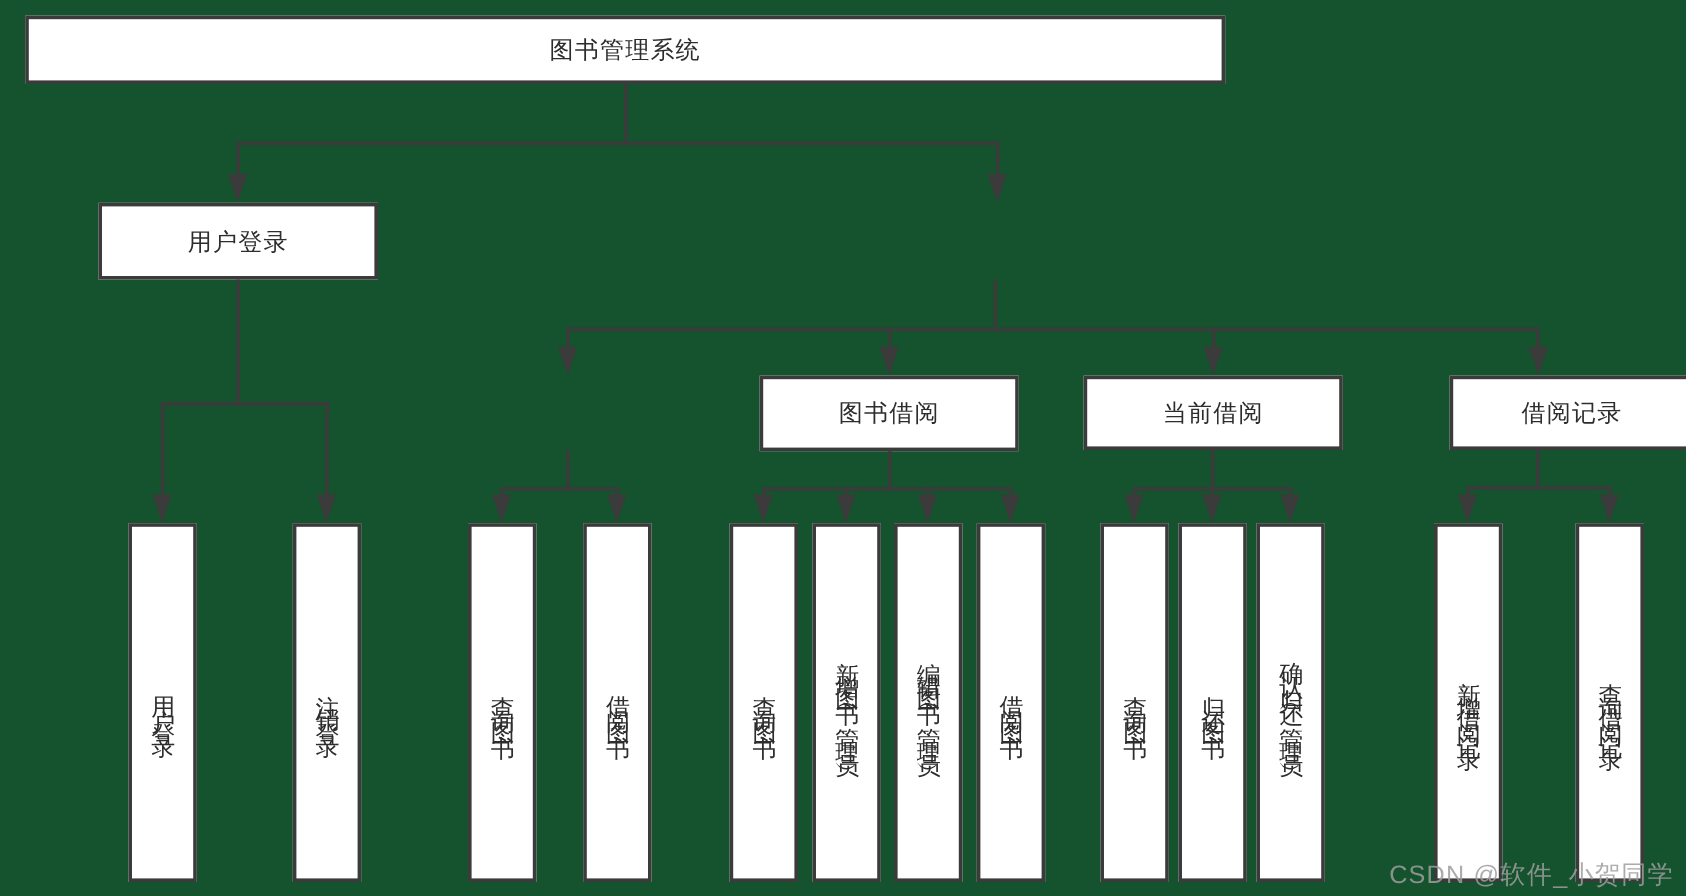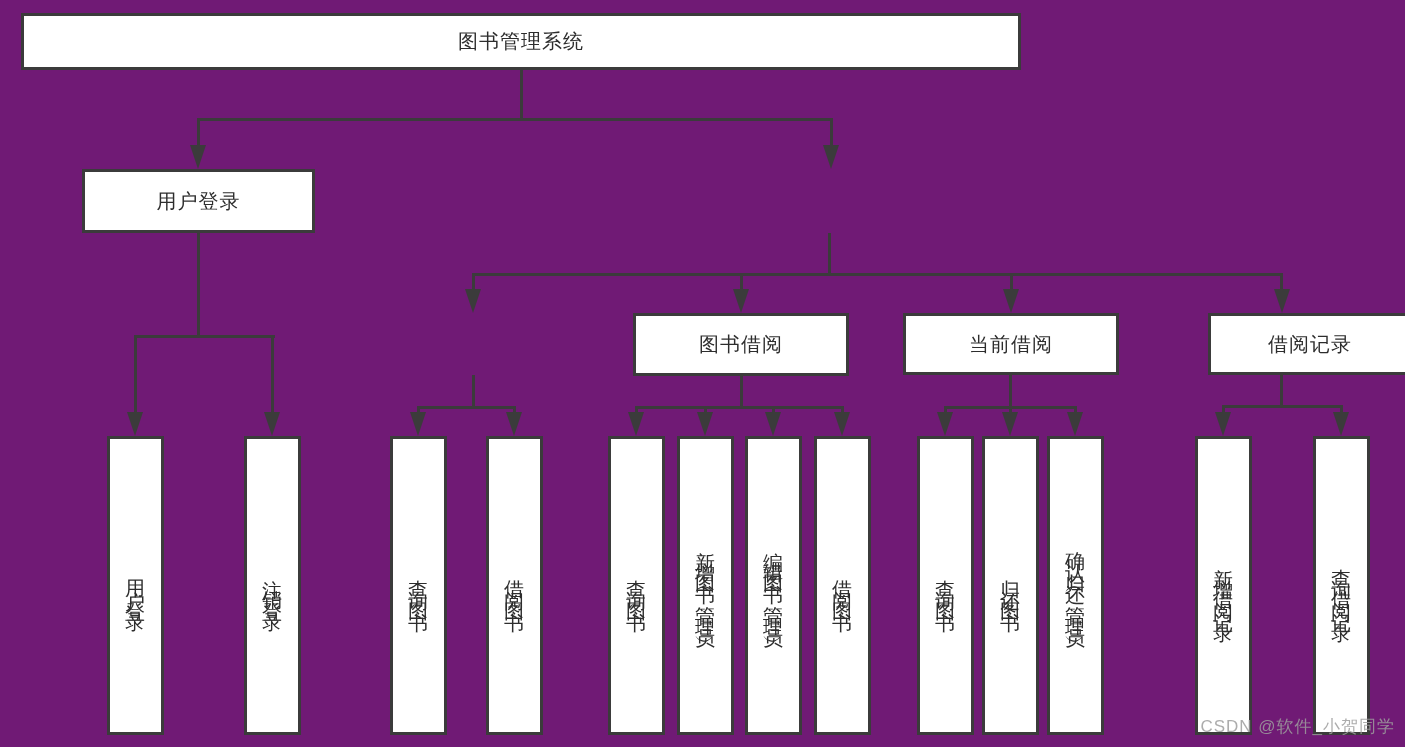--- a/index.html
+++ b/index.html
@@ -1,17 +1,17 @@
 <!DOCTYPE html>
 <html><head>
 <meta charset="utf-8">
 <style>
   html,body{margin:0;padding:0;background:#ffffff;}
   body{font-family:"Liberation Sans","DejaVu Sans",sans-serif;}
-  #canvas{position:relative;width:1405px;height:747px;background:#701a75;overflow:hidden;}
+  #canvas{position:relative;width:1405px;height:747px;background:#14532d;overflow:hidden;}
 
   
   .hbox{
     position:absolute;
     box-sizing:border-box;
     border:3px solid #3b3b3b;
     background:#ffffff;
     display:flex;align-items:center;justify-content:center;
     font-size:20px;color:#2d2d2d;letter-spacing:1px;
   }
@@ -39,21 +39,21 @@
   .arrowhead{
     position:absolute;width:0;height:0;
     border-left:8px solid transparent;
     border-right:8px solid transparent;
     border-top:24px solid #3b3b3b;
   }
 
   .watermark{
     position:absolute;
     top:715px;right:10px;
-    font-size:17px;color:rgba(158,158,158,0.85);
+    font-size:21px;color:rgba(158,158,158,0.85);
     letter-spacing:1px;z-index:10;
   }
 </style>
 </head>
 <body>
 
 <div id="canvas">
 
   <div class="hbox" style="left:21px;top:13px;width:1000px;height:57px">
     <span>图书管理系统</span>

